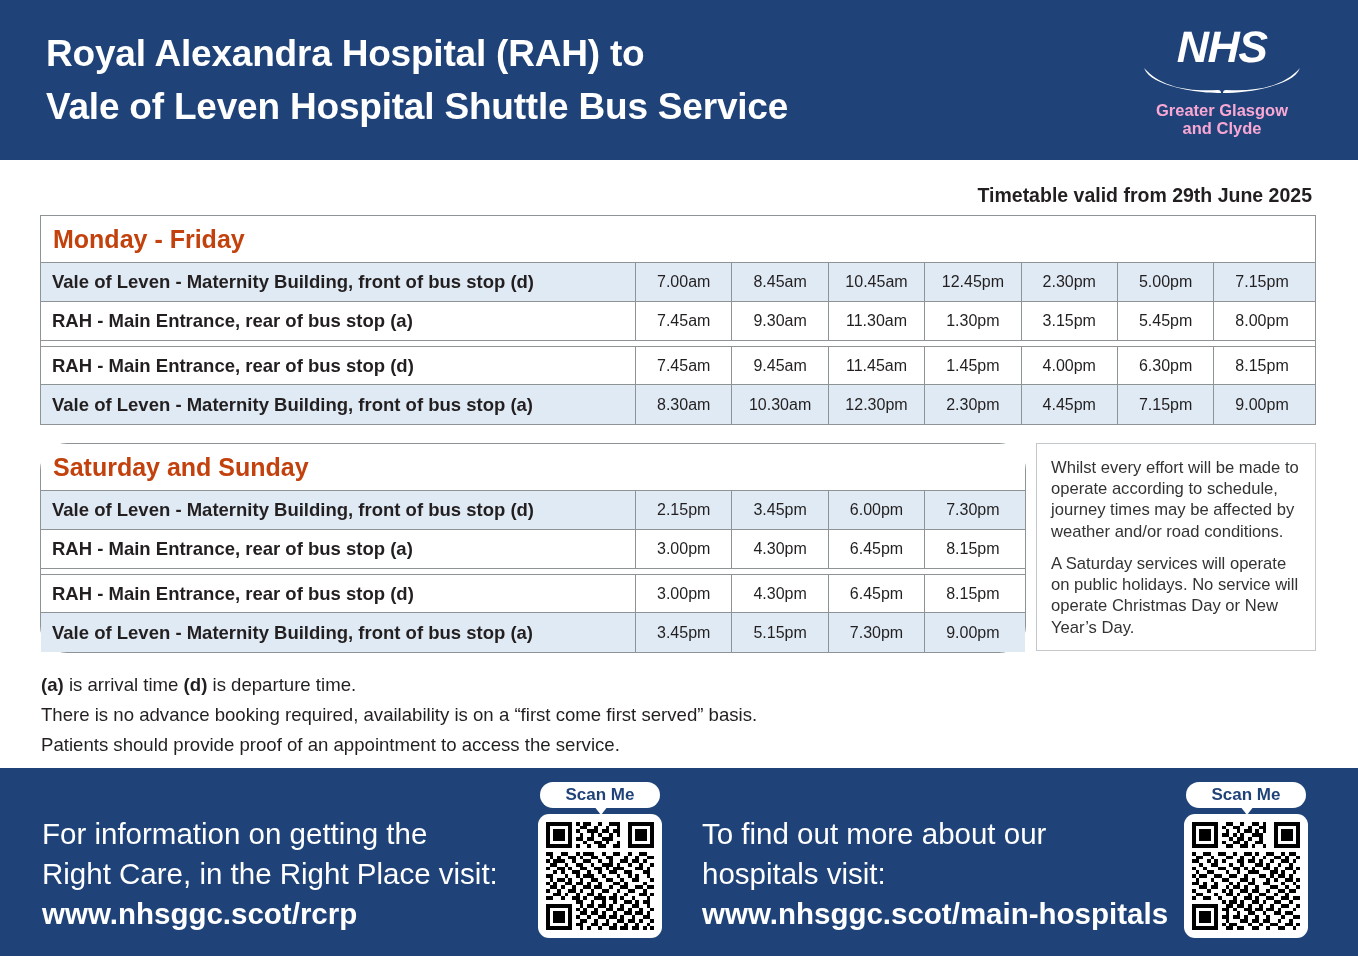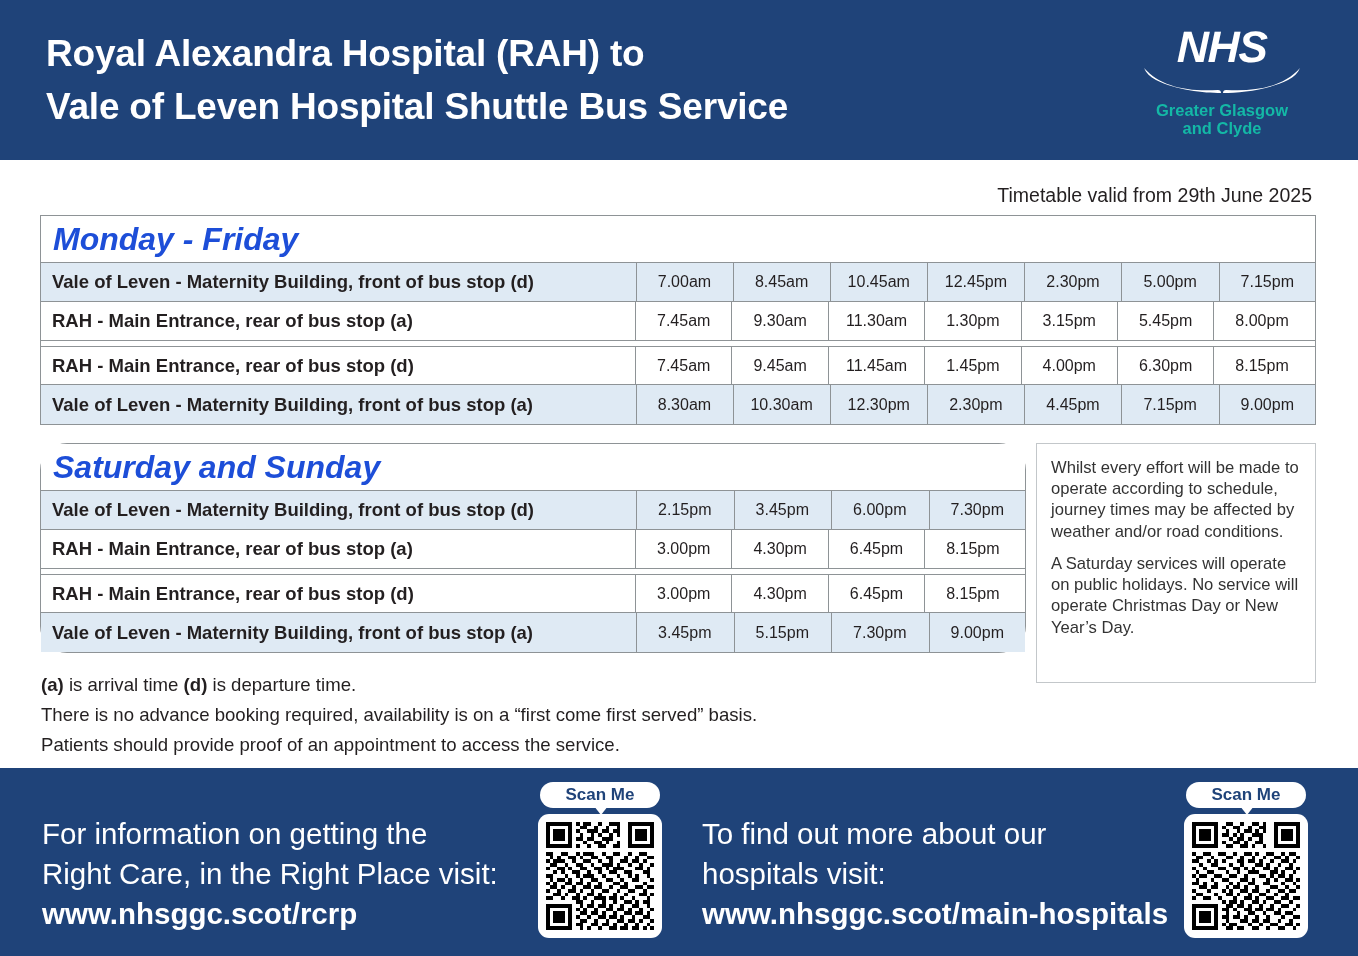--- a/index.html
+++ b/index.html
@@ -45,80 +45,79 @@
     color: #ffffff;
     font-size: 44px;
     font-weight: bold;
     letter-spacing: -1px;
     line-height: 0.95;
     font-style: italic;
     transform: skewX(-1deg);
   }
   .nhs-swoosh { margin-top: -2px; }
   .nhs-sub {
-    color: #14b8a6;
+    color: #f9a8d4;
     font-size: 16.5px;
     font-weight: bold;
     line-height: 1.12;
     text-align: center;
     margin-top: 1px;
     white-space: pre-line;
   }
 
   
   .content {
     position: absolute;
     left: 0; top: 170px;
     width: 1358px; height: 598px;
     background: #ffffff;
   }
 
   .valid-from {
     position: absolute;
     right: 46px; top: 14px;
     font-size: 19.5px;
-    font-weight: normal;
+    font-weight: bold;
     color: #231f20;
   }
 
   
   .tbl {
     position: absolute;
     border: 1.5px solid #8e9396;
     background: #ffffff;
   }
   .tbl.mf   { left: 40px; top: 45px;  width: 1276px; }
   .tbl.wknd { left: 40px; top: 273px; width: 986px; border-radius: 27px;  }
 
   .title-row {
     height: 47px;
     display: flex;
     align-items: center;
     padding-left: 12px;
-    font-size: 32px;
+    font-size: 25px;
     font-weight: bold;
-    color: #1d4ed8;
+    color: #c2410c;
     background: #ffffff;
     border-bottom: 1.5px solid #8e9396;
-    font-style: italic;
   }
 
   .grp { display: block; }
   .grp.second { border-top: 5px solid #ffffff; }
 
   .row {
     display: flex;
     height: 39px;
     border-bottom: 1.5px solid #8e9396;
   }
   .grp.second .row:first-child { border-top: 1.5px solid #8e9396; }
   .grp .row:last-child { border-bottom: none; }
   .grp.first .row:last-child { border-bottom: 1.5px solid #8e9396; }
 
-  .row.shade { background: #dfeaf4; justify-content: space-between; }
+  .row.shade { background: #dfeaf4; }
   .row.plain { background: #ffffff; }
 
   .cell-label {
     flex: 0 0 auto;
     display: flex;
     align-items: center;
     padding-left: 11px;
     font-size: 18.5px;
     font-weight: bold;
     color: #231f20;
@@ -137,21 +136,21 @@
     border-left: 1.5px solid #8e9396;
     white-space: nowrap;
   }
   .mf .cell-time   { width: 96.4px; }
   .wknd .cell-time { width: 96.4px; }
 
   
   .notebox {
     position: absolute;
     left: 1036px; top: 273px;
-    width: 280px; height: 240px;
+    width: 280px; height: 208px;
     border: 1.5px solid #c3c7ca;
     background: #ffffff;
     padding: 13px 13px 0 14px;
   }
   .notebox p {
     margin: 0 0 11px 0;
     font-size: 16.6px;
     line-height: 1.28;
     color: #333333;
   }

